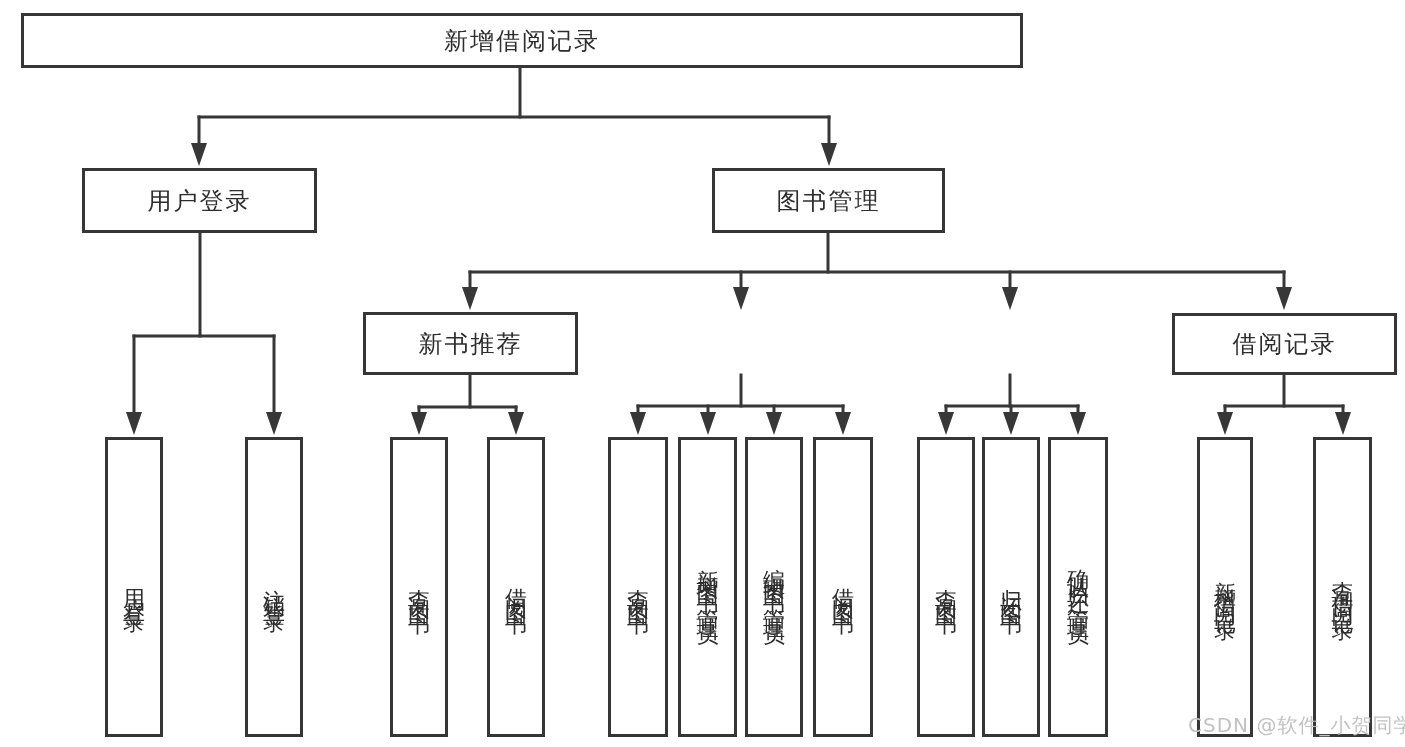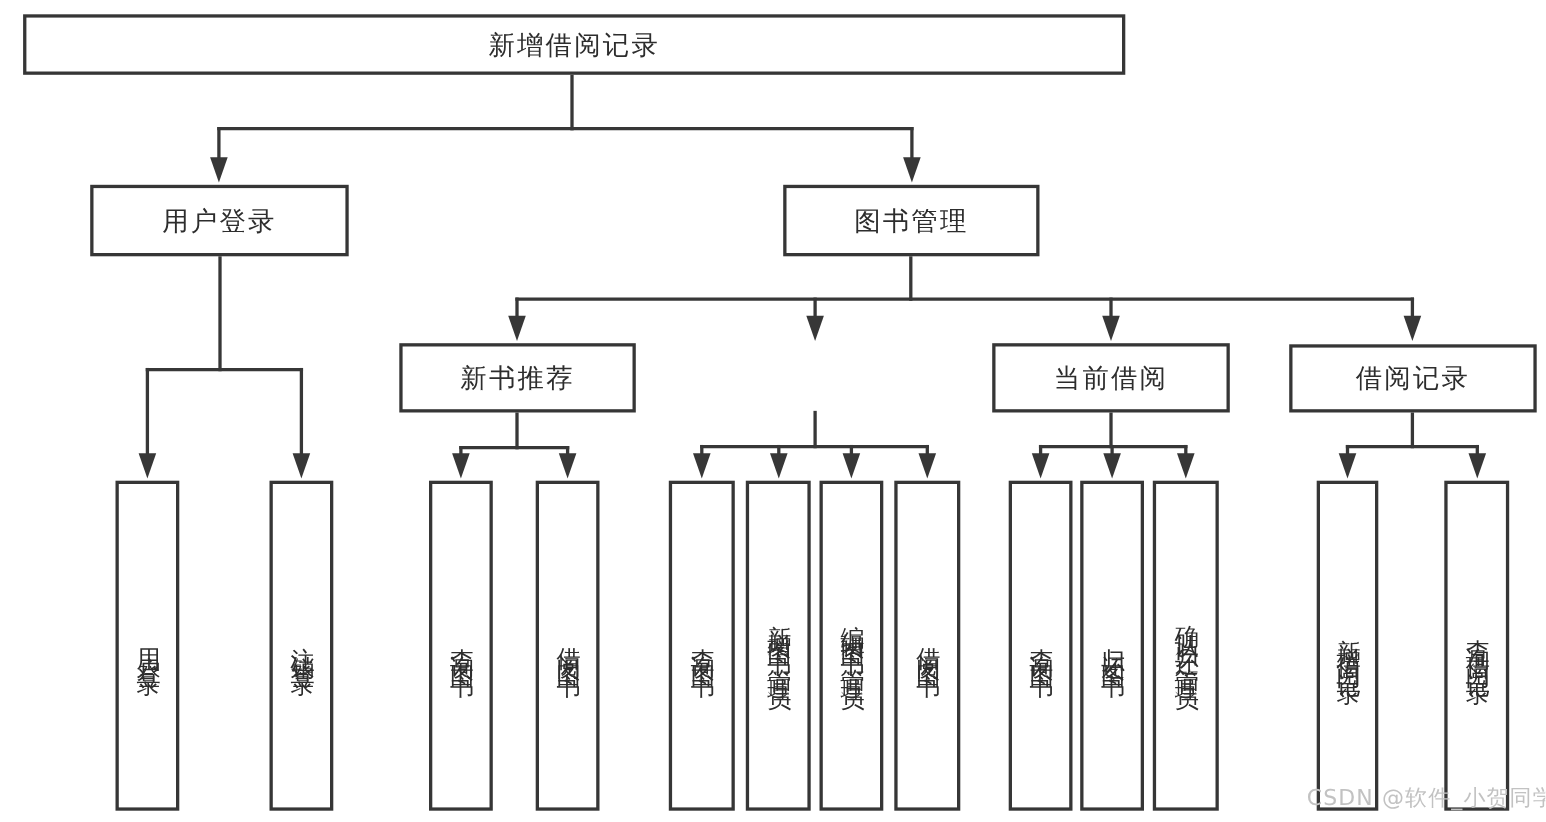--- a/index.html
+++ b/index.html
@@ -105,21 +105,20 @@
       <polygon points="1335,412 1351,412 1343,435"></polygon>
     </g>
   </svg>
 
   <div class="node h-node" style="left:21px;top:13px;width:1002px;height:55px">新增借阅记录</div>
 
   <div class="node h-node" style="left:82px;top:168px;width:235px;height:65px">用户登录</div>
   <div class="node h-node" style="left:712px;top:168px;width:233px;height:65px">图书管理</div>
 
   <div class="node h-node" style="left:363px;top:312px;width:215px;height:63px">新书推荐</div>
-  <div class="node h-node" style="left:902px;top:312px;width:216px;height:63px">当前借阅</div>
   <div class="node h-node" style="left:1172px;top:313px;width:225px;height:62px">借阅记录</div>
 
   <div class="node v-node" style="left:105px;top:437px;width:58px;height:300px">用户登录</div>
   <div class="node v-node" style="left:245px;top:437px;width:58px;height:300px">注销登录</div>
 
   <div class="node v-node" style="left:390px;top:437px;width:58px;height:300px">查询图书</div>
   <div class="node v-node" style="left:487px;top:437px;width:58px;height:300px">借阅图书</div>
 
   <div class="node v-node" style="left:608px;top:437px;width:60px;height:300px">查询图书</div>
   <div class="node v-node" style="left:678px;top:437px;width:59px;height:300px">新增图书（管理员）</div>

